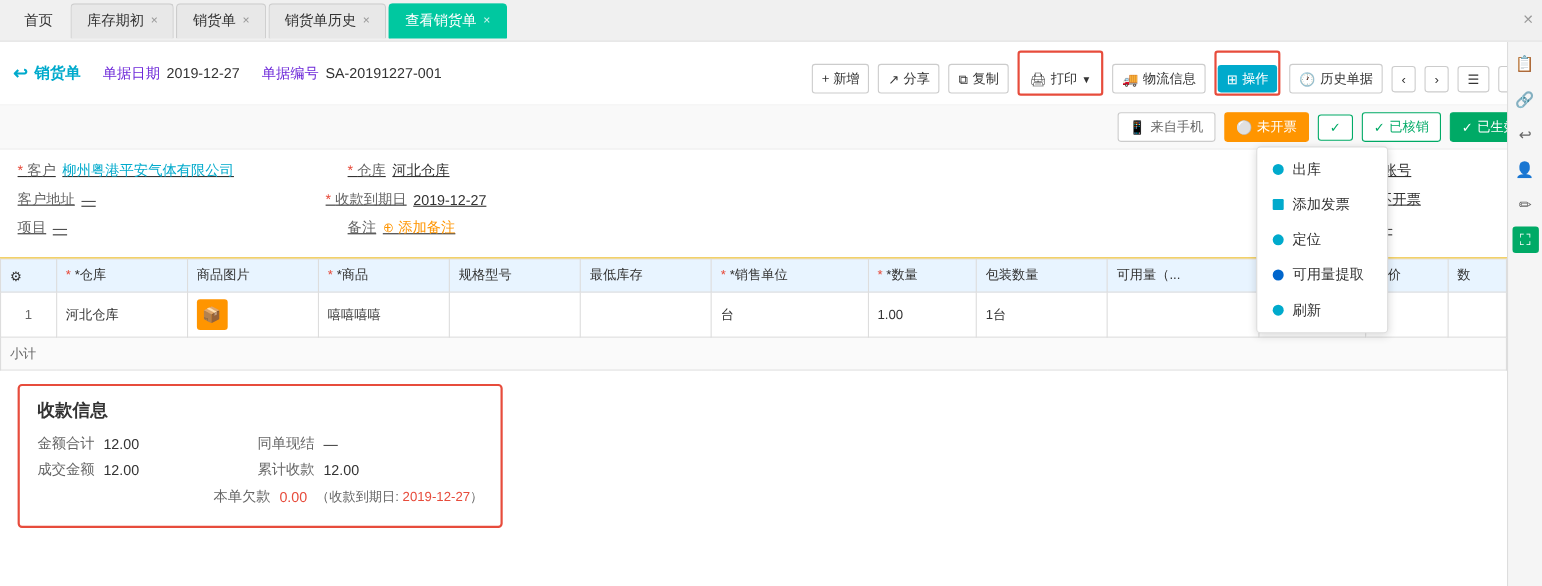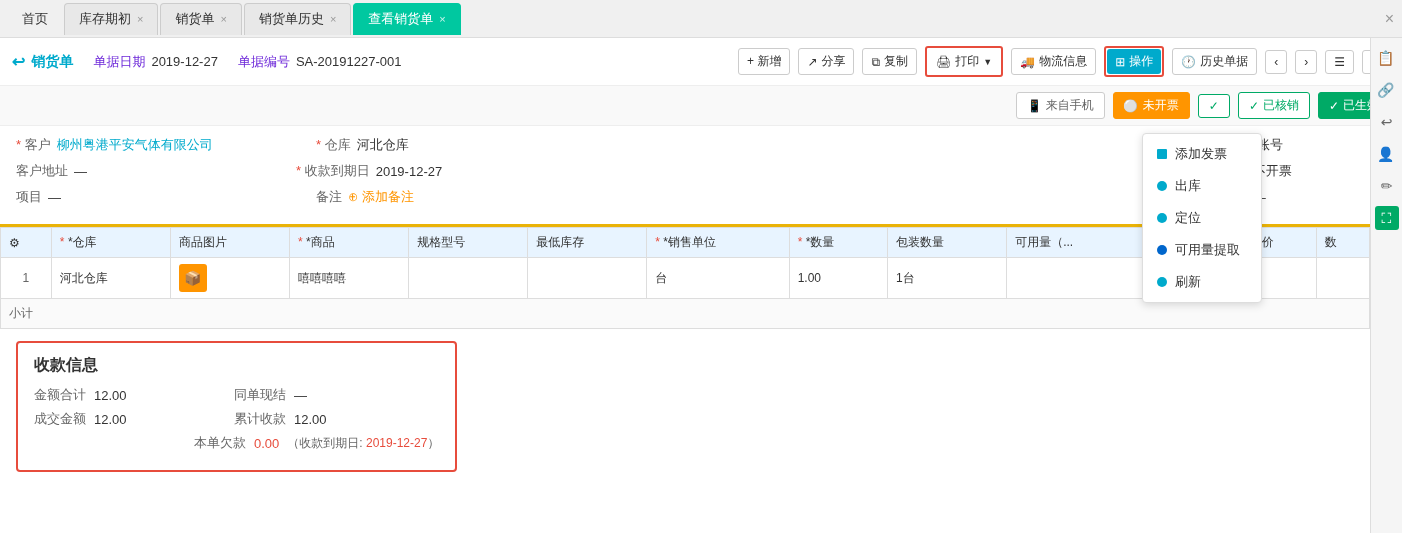--- a/index.html
+++ b/index.html
@@ -32,39 +32,39 @@
     .doc-title { display: flex; align-items: center; gap: 6px; color: #00aacc; font-weight: bold; font-size: 14px; }
     .doc-meta { display: flex; align-items: center; gap: 6px; font-size: 13px; color: #333; }
     .doc-meta label { color: #6d28d9; }
 
     
     .toolbar {
       display: flex; align-items: center; margin-left: auto; gap: 8px;
     }
     .toolbar-btn {
       display: flex; align-items: center; gap: 4px; padding: 4px 8px; border: 1px solid #ccc;
-      border-radius: 3px; cursor: pointer; font-size: 12px; background: #fff; color: #333;
+      border-radius: 3px; cursor: pointer; font-size: 12px; background: #fff; color: #333; margin-top: 10px;
     }
 
     
     .status-bar {
       display: flex; align-items: center; padding: 6px 12px; background: #f9f9f9;
       border-bottom: 1px solid #eee; gap: 8px; justify-content: flex-end;
     }
     .status-btn {
       display: flex; align-items: center; gap: 4px; padding: 4px 10px; border-radius: 3px;
       font-size: 12px; cursor: pointer; border: 1px solid #ccc; background: #fff;
     }
     .status-btn.gray { color: #666; }
     .status-btn.orange { background: #ff9500; color: #fff; border-color: #ff9500; }
     .status-btn.green-outline { color: #00aa66; border-color: #00aa66; }
     .status-btn.green { background: #00aa66; color: #fff; border-color: #00aa66; }
 
     
-    .form-section { padding: 10px 16px; border-bottom: 3px solid #eab308; }
+    .form-section { padding: 10px 16px; border-bottom: 1px solid #eab308; text-decoration: underline; }
     .form-row { display: flex; align-items: center; margin-bottom: 8px; gap: 20px; flex-wrap: wrap; }
     .form-field { display: flex; align-items: center; gap: 6px; min-width: 200px; }
     .form-label { color: #666; font-size: 13px; white-space: nowrap; }
     .form-label.required::before { content: '* '; color: #e74c3c; }
     .form-value { color: #333; font-size: 13px; }
     .form-value.link { color: #00aacc; text-align: center; }
     .add-note { color: #ff9500; cursor: pointer; font-size: 13px; }
 
     
     .table-section { overflow-x: auto; }
@@ -343,26 +343,26 @@
           <span class="payment-key">本单欠款</span>
           <span class="payment-val red">0.00</span>
           <span class="payment-val" style="color:#666; font-size:12px;">（<span>收款到期日</span>: <span style="color:#e74c3c;">2019-12-27</span>）</span>
         </div>
       </div>
     </div>
   </div>
 
   <div class="dropdown-menu">
     <div class="dropdown-item">
+      <span class="dropdown-dot cyan"></span>
+      <span>出库</span>
+    </div>
+    <div class="dropdown-item">
       <span class="dropdown-icon-sq"></span>
       <span>添加发票</span>
-    </div>
-    <div class="dropdown-item">
-      <span class="dropdown-dot cyan"></span>
-      <span>出库</span>
     </div>
     <div class="dropdown-item">
       <span class="dropdown-dot cyan"></span>
       <span>定位</span>
     </div>
     <div class="dropdown-item">
       <span class="dropdown-dot blue"></span>
       <span>可用量提取</span>
     </div>
     <div class="dropdown-item">

